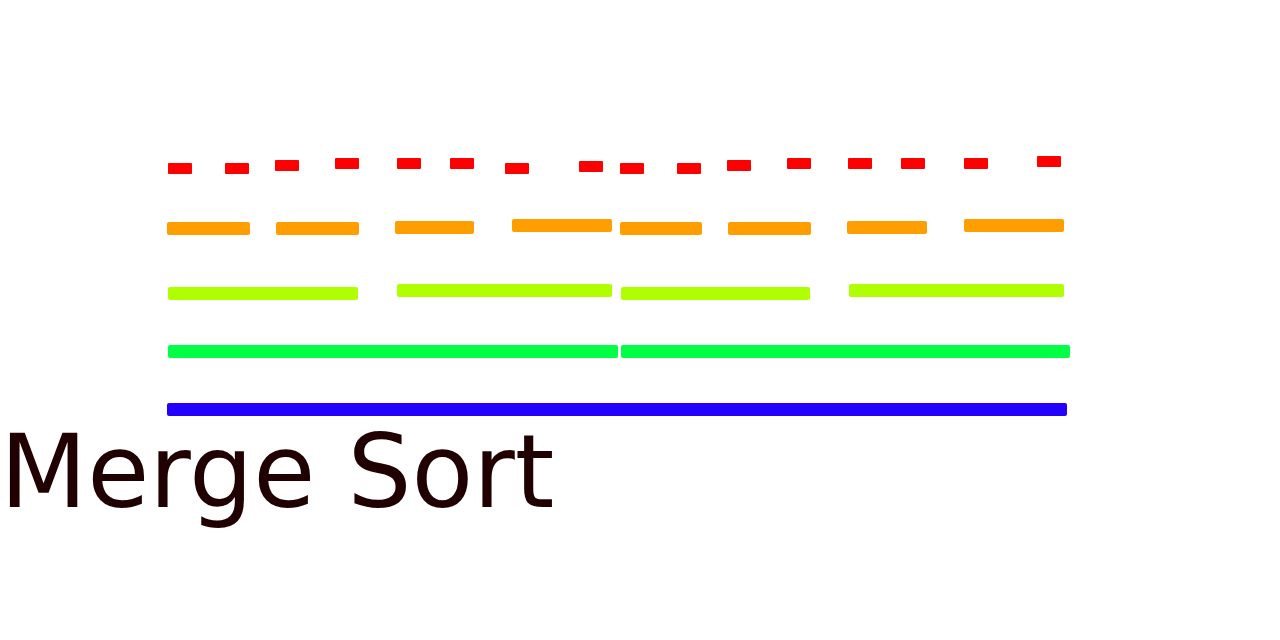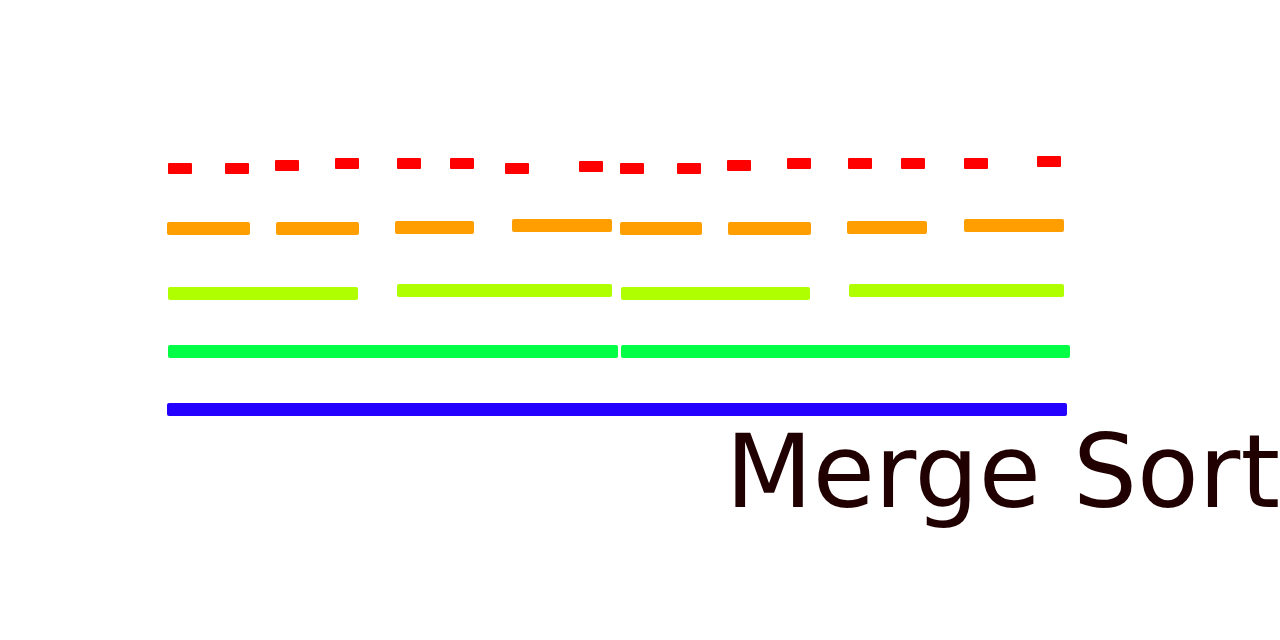--- a/index.html
+++ b/index.html
@@ -1,21 +1,21 @@
 <!DOCTYPE html>
 <html><head>
   <meta charset="utf-8">
   <style>
     html, body { margin: 0; padding: 0; }
     body { width: 1280px; height: 640px; background: #ffffff; position: relative; overflow: hidden; }
     .canvas { position: absolute; left: 0; top: 0; width: 1280px; height: 640px; }
     .bar { position: absolute; border-radius: 2px; }
     .title {
       position: absolute; left: 0; width: 1280px; top: 412px;
-      text-align: right; font-family: "DejaVu Sans", sans-serif;
+      text-align: left; font-family: "DejaVu Sans", sans-serif;
       font-size: 101px; line-height: 120px; color: #200000;
       letter-spacing: 0px; padding-left: 0px;
     }
   </style>
 </head>
 <body>
 
 <div class="canvas" id="canvas">
     <div>
       <div class="bar" style="left: 168px; top: 163px; width: 24px; height: 11px; background: rgb(255, 0, 0); border-radius: 1px;"></div>

